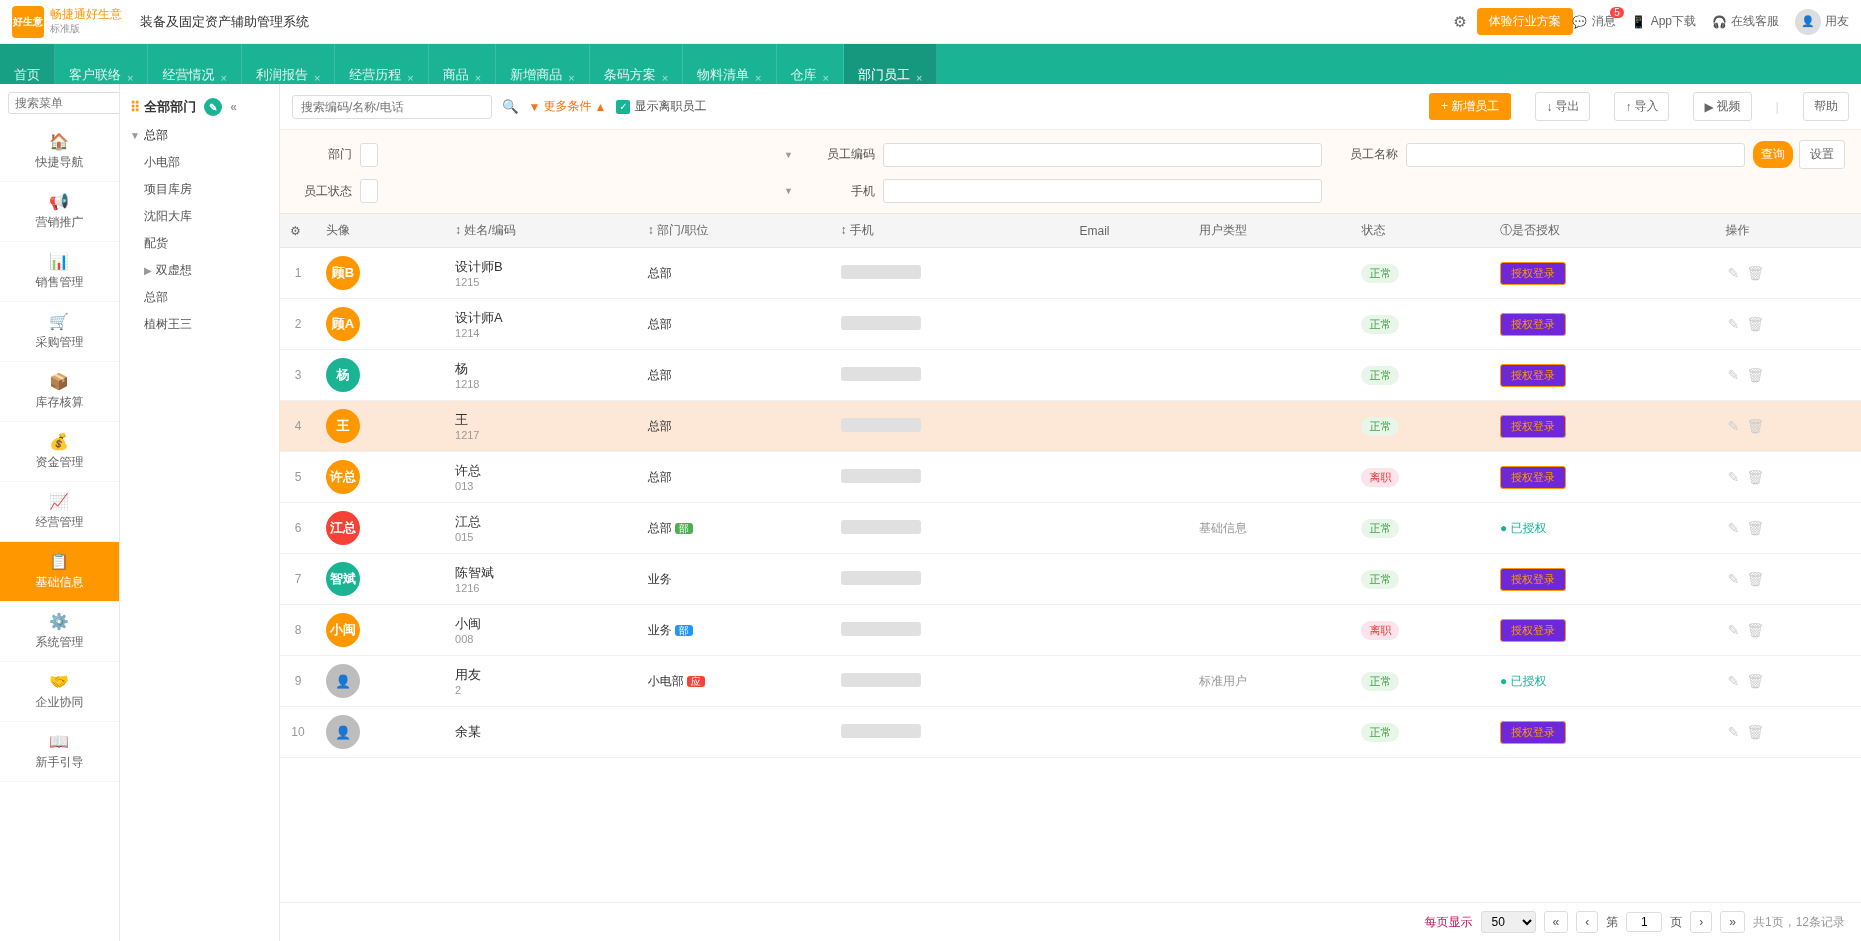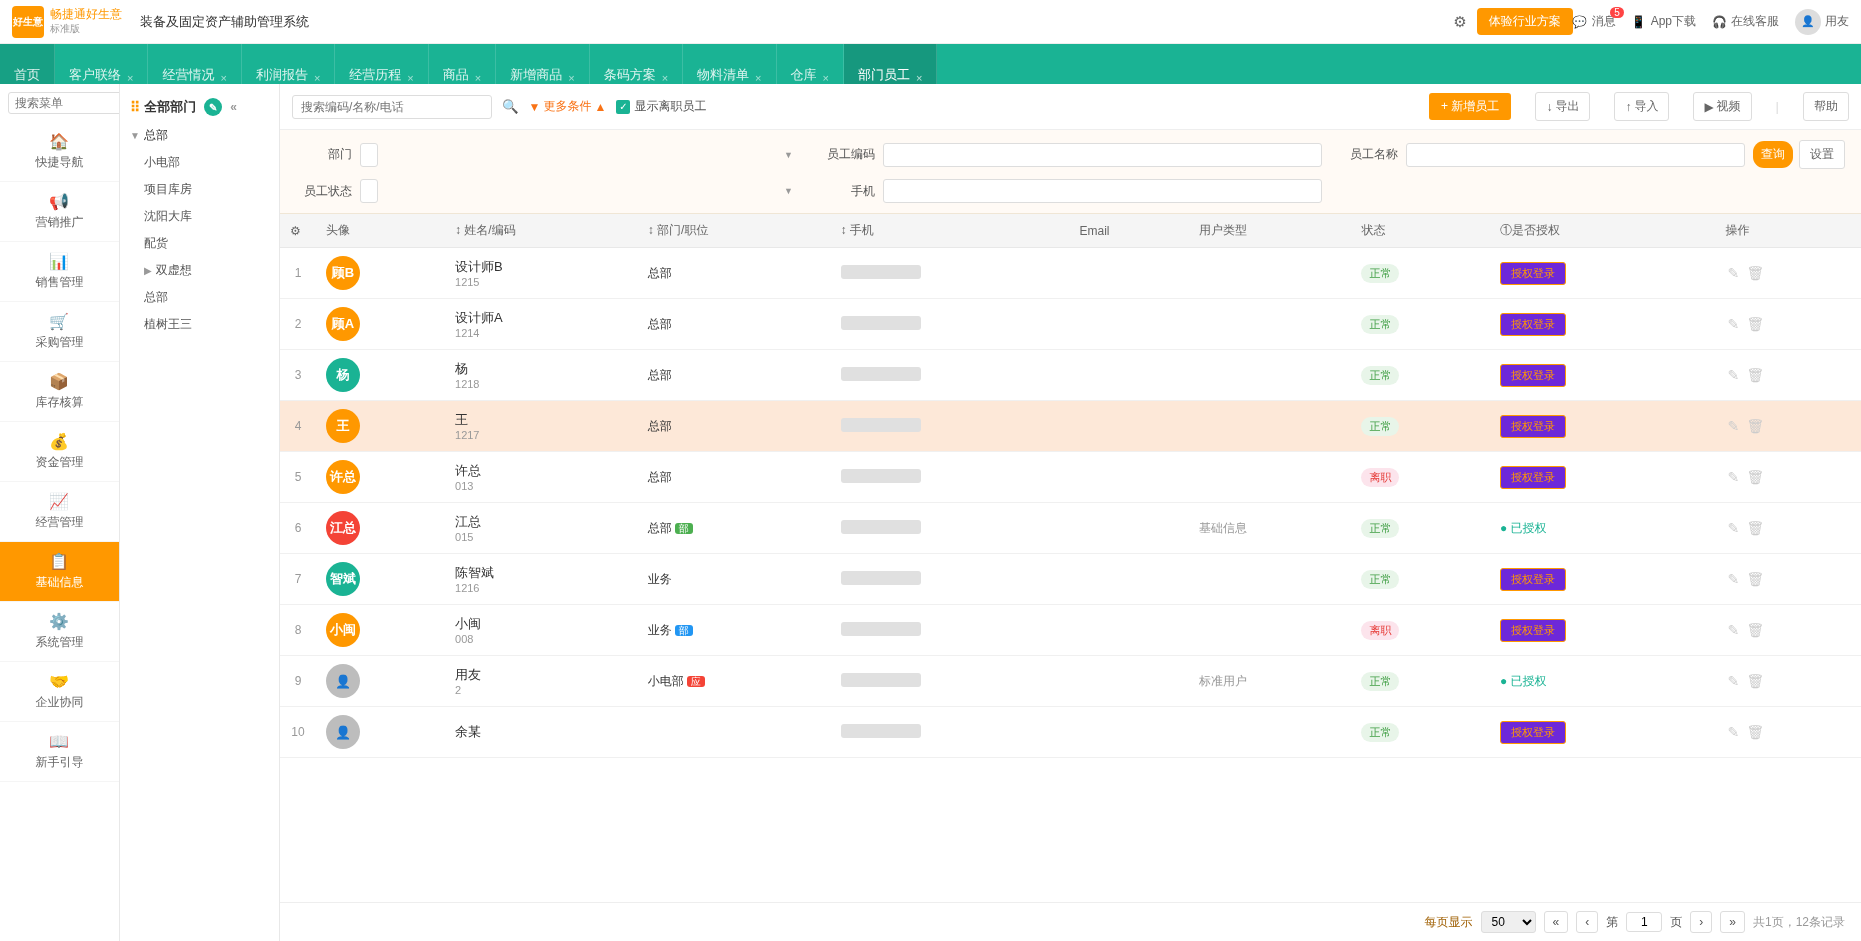--- a/index.html
+++ b/index.html
@@ -91,21 +91,21 @@
     .status-badge { display: inline-block; padding: 2px 8px; border-radius: 10px; font-size: 11px; }
     .status-normal { background: #e8f5e9; color: #43a047; }
     .status-dimission { background: #fce4ec; color: #e53935; }
     .auth-btn { border: 1px solid #ff9800; color: #ff9800; background: #6d28d9; border-radius: 3px; padding: 3px 10px; font-size: 11px; cursor: pointer; white-space: nowrap; }
     .auth-granted { color: #1ab394; font-size: 12px; display: flex; align-items: center; gap: 3px; }
     .op-icon { color: #ccc; cursor: pointer; font-size: 14px; margin: 0 2px; }
     .phone-blur { background: #e0e0e0; border-radius: 3px; width: 80px; height: 14px; display: inline-block; }
 
     
     .pagination { display: flex; align-items: center; justify-content: flex-end; padding: 8px 16px; border-top: 1px solid #eee; gap: 8px; font-size: 12px; color: #555; }
-    .page-size-label { color: #a16207; }
+    .page-size-label { color: #be185d; }
     .page-size-select { border: 1px solid #ddd; border-radius: 3px; padding: 2px 6px; font-size: 12px; }
     .page-btn { border: 1px solid #ddd; background: #fff; border-radius: 3px; padding: 3px 8px; cursor: pointer; color: #555; font-size: 12px; }
     .page-btn:disabled { color: #ccc; cursor: default; }
     .page-info { color: #999; }
     .page-input { width: 36px; border: 1px solid #ddd; border-radius: 3px; padding: 2px 4px; font-size: 12px; text-align: center; }
   </style>
 </head>
 <body>
 
 <div class="top-bar">

